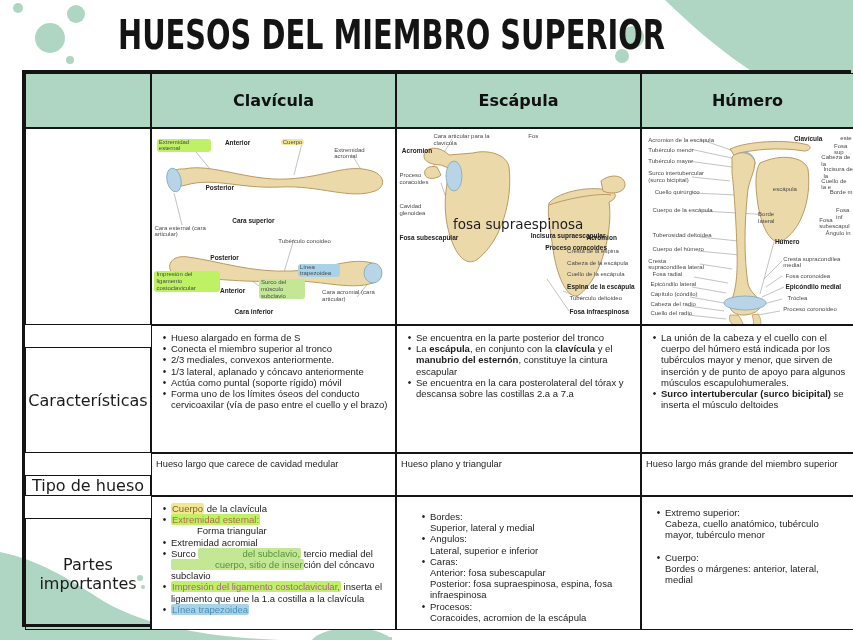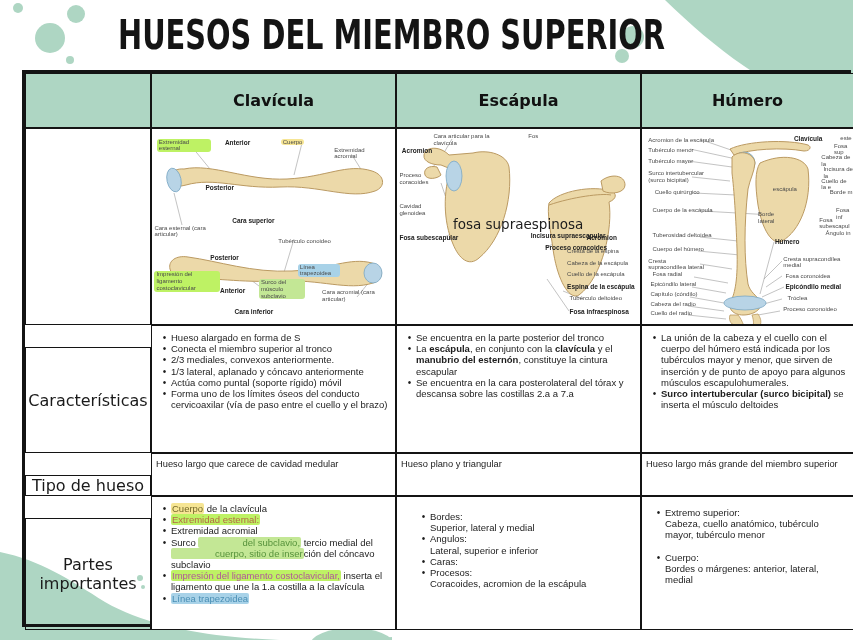--- a/index.html
+++ b/index.html
@@ -290,20 +290,24 @@
     <div class="cell rowlab transparent">Partes importantes</div>
     <div class="cell list">
         <div class="li-row">
           <span class="bull">•</span>
           <span class="txt"><span class="hl hl-yellow">Cuerpo</span><span> de la clavícula</span></span>
         </div>
         <div class="li-row">
           <span class="bull">•</span>
           <span class="txt"><span class="hl hl-orange">Extremidad esternal:</span></span>
         </div>
+        <div class="li-row" style="padding-left: 26px;">
+          <span class="bull empty">•</span>
+          <span class="txt"><span>Forma triangular</span></span>
+        </div>
         <div class="li-row">
           <span class="bull">•</span>
           <span class="txt"><span>Extremidad acromial</span></span>
         </div>
         <div class="li-row">
           <span class="bull">•</span>
           <span class="txt"><span>Surco </span><span class="hl hl-green">del subclavio,</span><span> tercio medial del </span><span class="hl hl-green">cuerpo, sitio de inser</span><span>ción del cóncavo subclavio</span></span>
         </div>
         <div class="li-row">
           <span class="bull">•</span>
@@ -329,20 +333,28 @@
         </div>
         <div class="li-row">
           <span class="bull empty">•</span>
           <span class="txt"><span>Lateral, superior e inferior</span></span>
         </div>
         <div class="li-row">
           <span class="bull">•</span>
           <span class="txt"><span>Caras:</span></span>
         </div>
         <div class="li-row">
+          <span class="bull empty">•</span>
+          <span class="txt"><span>Anterior: fosa subescapular</span></span>
+        </div>
+        <div class="li-row">
+          <span class="bull empty">•</span>
+          <span class="txt"><span>Posterior: fosa supraespinosa, espina, fosa infraespinosa</span></span>
+        </div>
+        <div class="li-row">
           <span class="bull">•</span>
           <span class="txt"><span>Procesos:</span></span>
         </div>
         <div class="li-row">
           <span class="bull empty">•</span>
           <span class="txt"><span>Coracoides, acromion de la escápula</span></span>
         </div>
       </div>
     <div class="cell list partes-hum">
         <div class="li-row">

